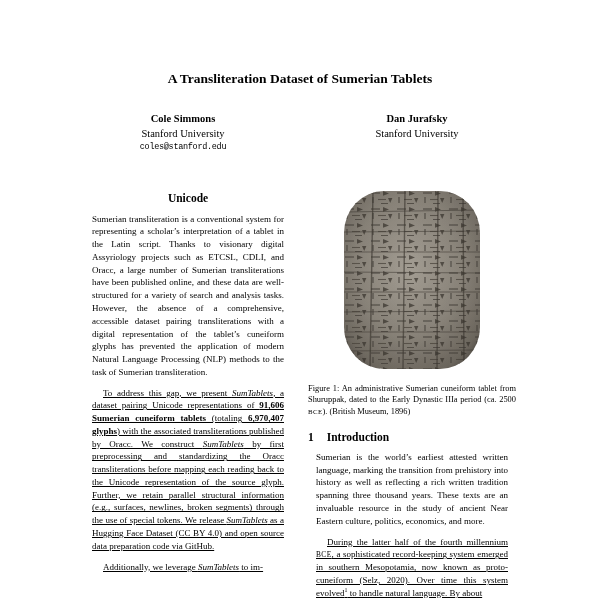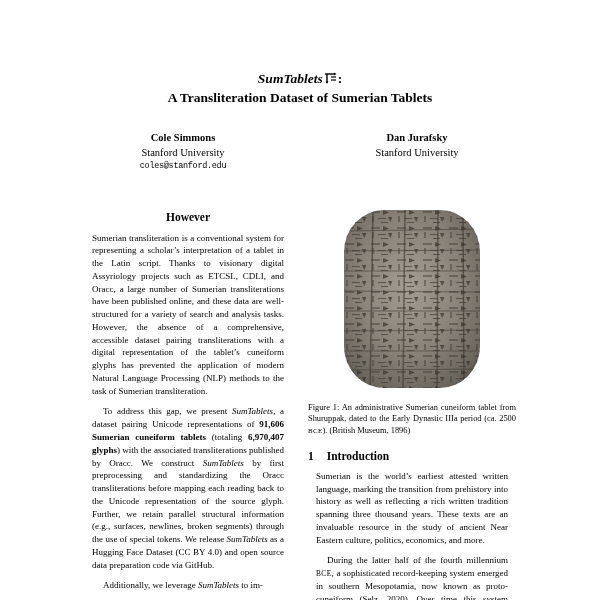--- a/index.html
+++ b/index.html
@@ -15,65 +15,55 @@
   .authors{display:flex;justify-content:space-between;margin-top:22px;gap:36px;}
   .author{flex:1;text-align:center;font-size:10.5px;line-height:1.45;}
   .author .name{font-weight:bold;}
   .author .email{font-family:"Liberation Mono", monospace;font-size:8.5px;letter-spacing:-0.3px;}
   
   .columns{display:flex;gap:16px;margin-top:34px;}
   .col{width:208px;}
   .abstract-heading{text-align:center;font-weight:bold;font-size:11.5px;margin:4px 0 9px;}
   .body-text p{margin:8px;font-size:9px;line-height:1.42;text-align:justify;}
   .body-text p + p{margin-top:2px;}
-  p.indent{text-indent:11px;}
+  p.indent{text-indent:11px;text-decoration:underline;}
   .b{font-weight:bold;}
   .i{font-style:italic;}
   .sc{font-size:82%;letter-spacing:.4px;}
   .sup{vertical-align:super;font-size:65%;line-height:0;}
   
   .figure{margin:2px 0 12px;text-align:center;}
   .caption{font-size:8.4px;line-height:1.4;text-align:justify;margin-top:9px;}
   .section-heading{display:flex;gap:13px;font-size:11.5px;font-weight:bold;margin:13px 0 8px;}
 </style>
 </head>
 <body>
 
 <div class="page">
 
   <div class="title">
-    <div>
-      <span class="it">SumTablets</span><svg class="glyph-svg" width="13" height="12" viewBox="0 0 13 12">
-        <path d="M1 2 h9" stroke="#000" stroke-width="1.4"></path>
-        <path d="M10 0.5 l2.5 1.5 -2.5 1.5 z" fill="#000"></path>
-        <path d="M3 2 v9" stroke="#000" stroke-width="1.4"></path>
-        <path d="M1.6 9.5 l1.4 2.2 1.4 -2.2 z" fill="#000"></path>
-        <path d="M7 5 h5" stroke="#000" stroke-width="1.2"></path>
-        <path d="M7 8 h5" stroke="#000" stroke-width="1.2"></path>
-      </svg><span>:</span>
-    </div>
     <div>A Transliteration Dataset of Sumerian Tablets</div>
   </div>
 
   <div class="authors">
     <div class="author">
       <div class="name">Cole Simmons</div>
       <div class="aff">Stanford University</div>
       <div class="email">coles@stanford.edu</div>
     </div>
     <div class="author">
       <div class="name">Dan Jurafsky</div>
       <div class="aff">Stanford University</div>
     </div>
   </div>
 
   <div class="columns">
 
     <div class="col body-text">
-      <div class="abstract-heading">However</div>
+      <div class="abstract-heading">Unicode</div>
       <p><span>Sumerian transliteration is a conventional system for representing a scholar’s interpretation of a tablet in the Latin script. Thanks to visionary digital Assyriology projects such as ETCSL, CDLI, and Oracc, a large number of Sumerian transliterations have been published online, and these data are well-structured for a variety of search and analysis tasks. However, the absence of a comprehensive, accessible dataset pairing transliterations with a digital representation of the tablet’s cuneiform glyphs has prevented the application of modern Natural Language Processing (NLP) methods to the task of Sumerian transliteration.</span></p>
       <p class="indent"><span>To address this gap, we present </span><span class="i">SumTablets</span><span>, a dataset pairing Unicode representations of </span><span class="b">91,606 Sumerian cuneiform tablets</span><span> (totaling </span><span class="b">6,970,407 glyphs</span><span>) with the associated transliterations published by Oracc. We construct </span><span class="i">SumTablets</span><span> by first preprocessing and standardizing the Oracc transliterations before mapping each reading back to the Unicode representation of the source glyph. Further, we retain parallel structural information (e.g., surfaces, newlines, broken segments) through the use of special tokens. We release </span><span class="i">SumTablets</span><span> as a Hugging Face Dataset (CC BY 4.0) and open source data preparation code via GitHub.</span></p>
       <p class="indent"><span>Additionally, we leverage </span><span class="i">SumTablets</span><span> to im-</span></p>
     </div>
 
     <div class="col body-text">
 
       <div class="figure">
         <svg width="138" height="180" viewBox="0 0 138 180">
           <defs>

